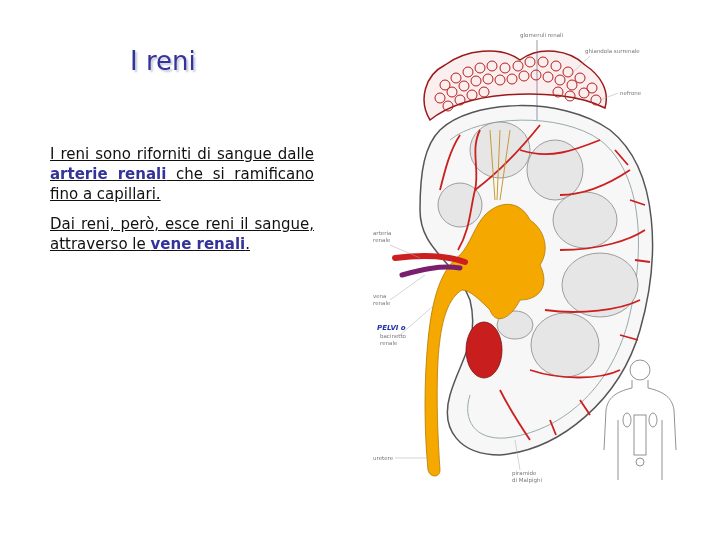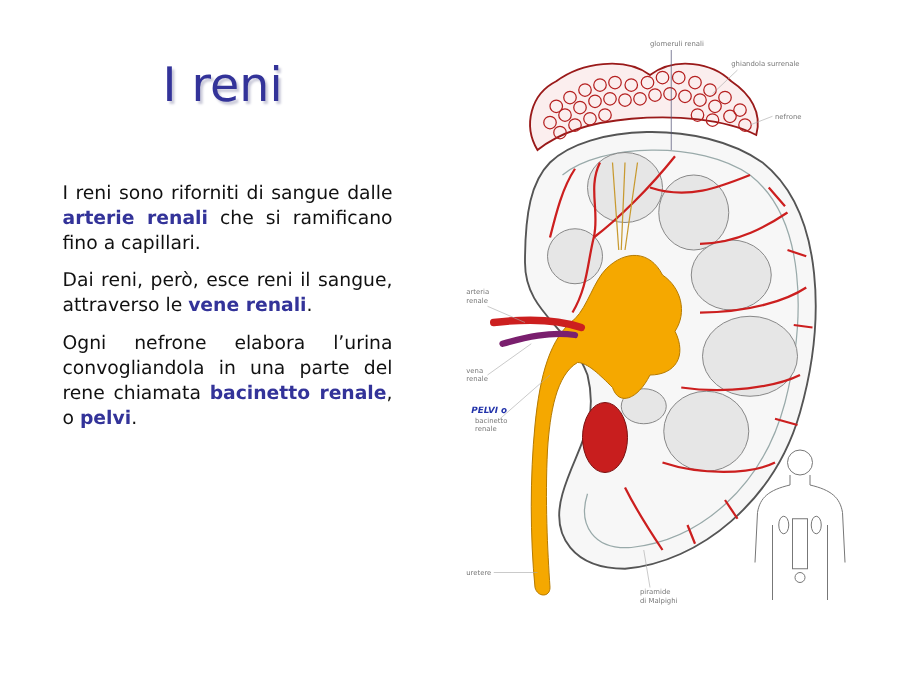--- a/index.html
+++ b/index.html
@@ -1,36 +1,35 @@
 <!DOCTYPE html>
 <html><head>
 <meta charset="utf-8">
 <style>
   html, body { margin: 0; padding: 0; }
   body { width: 720px; height: 540px; background: #ffffff; position: relative; overflow: hidden;
          font-family: "DejaVu Sans", sans-serif; }
-  .title { position: absolute; left: 130px; top: 46px; font-size: 38px; color: #333399;
+  .title { position: absolute; left: 130px; top: 46px; font-size: 26px; color: #333399;
            font-family: "DejaVu Sans", sans-serif; text-shadow: 2px 2px 2px #c8c8d8; letter-spacing: 0px; }
   .body-text { position: absolute; left: 50px; top: 144px; width: 264px; font-size: 15px; line-height: 20px;
                color: #111111; font-family: "DejaVu Sans", sans-serif; }
-  .body-text p { margin: 0 0 10px 0; text-align: justify; }
+  .body-text p { margin: 0 0 10px 0; text-align: justify; text-decoration: underline; }
   .hl { color: #333399; font-weight: bold; }
   .illus { position: absolute; left: 365px; top: 25px; width: 340px; height: 470px; }
   .lbl { font-family: "DejaVu Sans", sans-serif; font-size: 5.5px; fill: #777777; }
   .lbl-blue { font-family: "DejaVu Sans", sans-serif; font-size: 7px; fill: #2233aa; font-style: italic; font-weight: bold; }
 </style>
 </head>
 <body>
 
 <div class="title">I reni</div>
 
 <div class="body-text">
   <p><span>I reni sono riforniti di sangue dalle </span><span class="hl">arterie renali</span><span> che si ramificano fino a capillari.</span></p>
   <p><span>Dai reni, però, esce reni il sangue, attraverso le </span><span class="hl">vene renali</span><span>.</span></p>
-  <p><span>Ogni nefrone elabora l’urina convogliandola in una parte del rene chiamata </span><span class="hl">bacinetto renale</span><span>, o </span><span class="hl">pelvi</span><span>.</span></p>
 </div>
 
 <svg class="illus" viewBox="365 25 340 470" xmlns="http://www.w3.org/2000/svg">
 
   <g>
     <path d="M430 120 C418 100 425 75 445 65 C465 50 500 45 520 60 C540 45 570 50 585 65 C600 75 610 90 605 108 C580 95 540 92 505 95 C470 98 445 108 430 120 Z" fill="#fbeeee" stroke="#9a1a1a" stroke-width="1.5"></path>
     <g fill="none" stroke="#b52020" stroke-width="1">
       <circle cx="445" cy="85" r="5"></circle>
         <circle cx="456" cy="78" r="5"></circle>
         <circle cx="468" cy="72" r="5"></circle>

